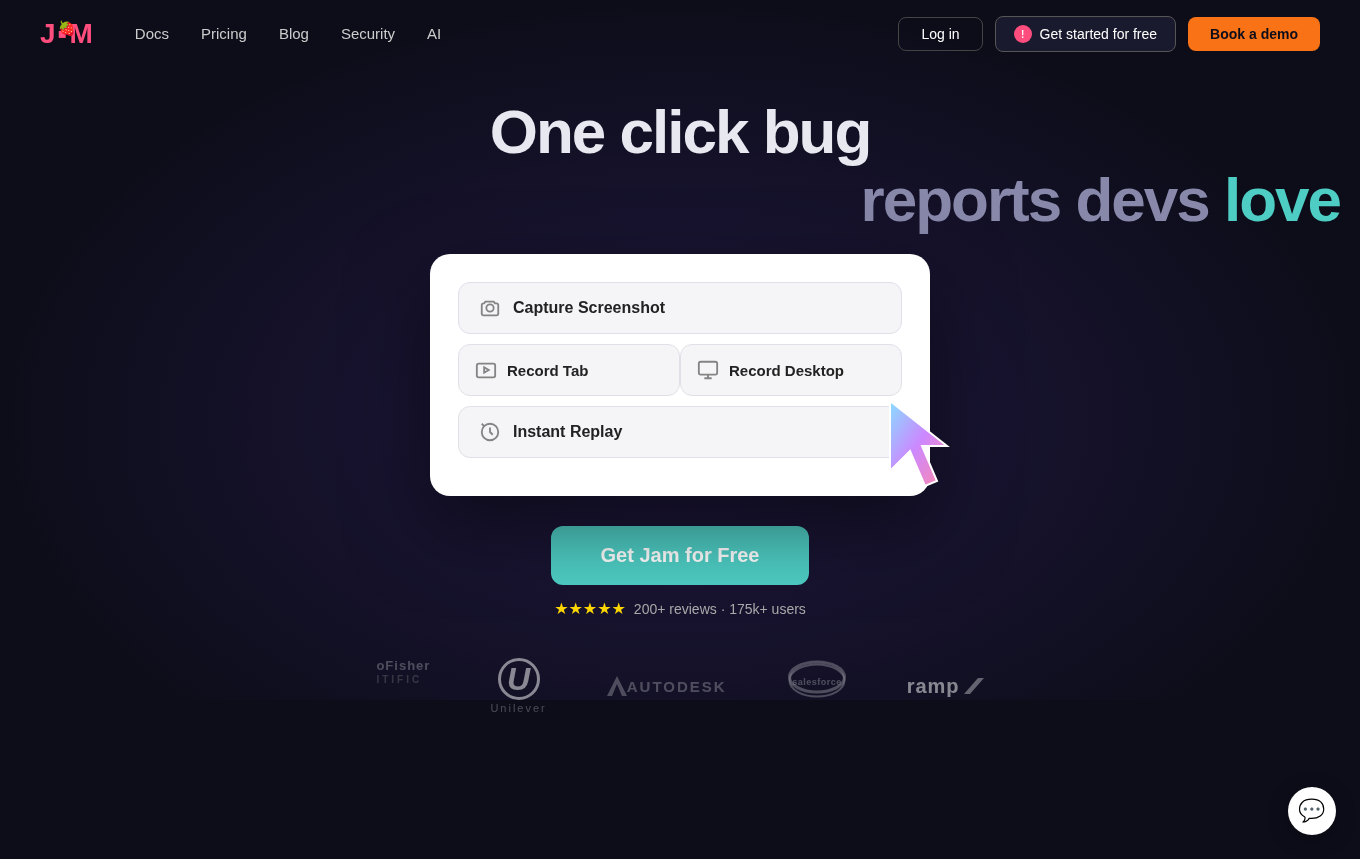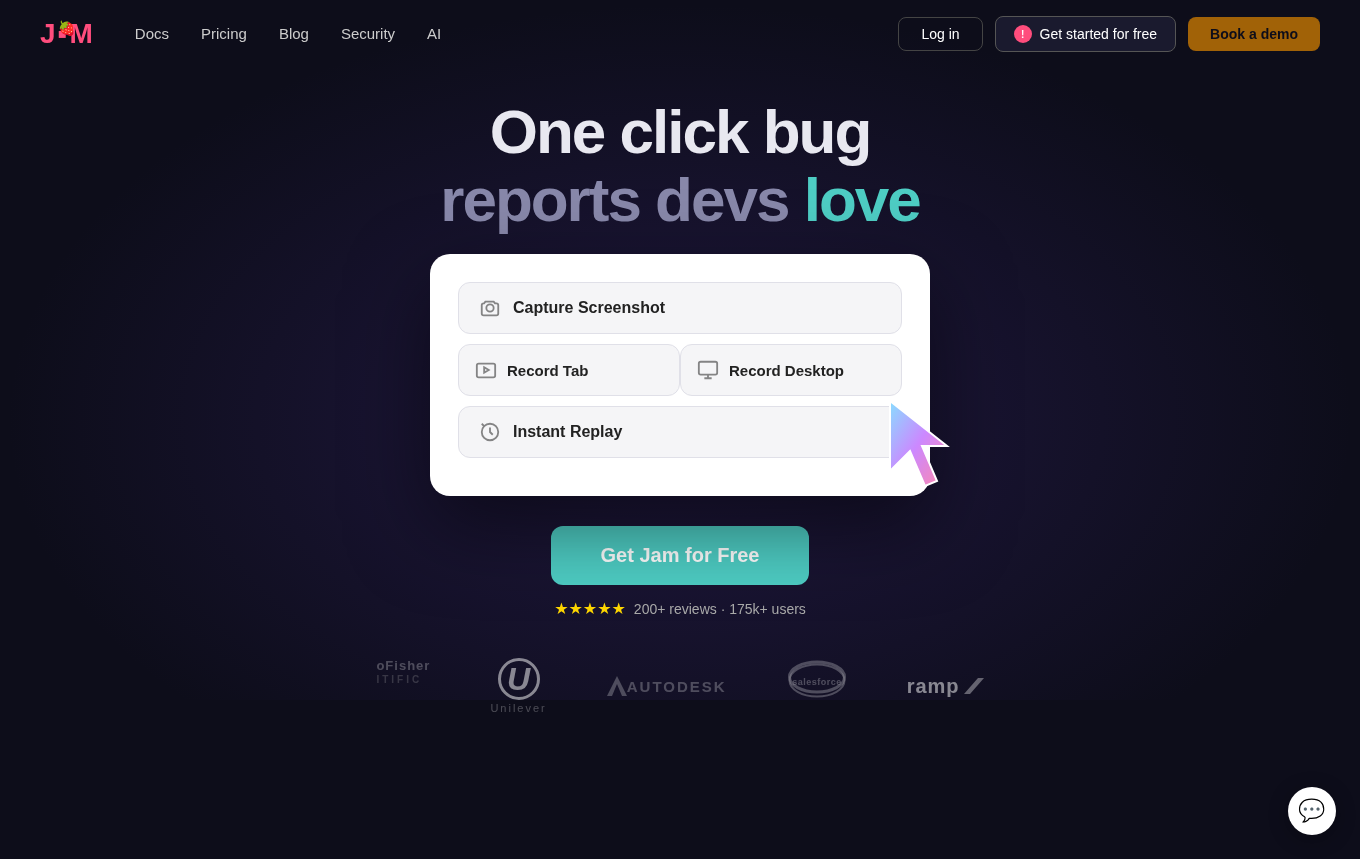--- a/index.html
+++ b/index.html
@@ -75,21 +75,21 @@
       background: #ff4d7d;
       border-radius: 50%;
       display: flex;
       align-items: center;
       justify-content: center;
       font-size: 10px;
       color: white;
       font-weight: bold;
     }
     .btn-demo {
-      background: #a16207;
+      background: #f97316;
       border: none;
       color: #0d0d1a;
       padding: 9px 22px;
       border-radius: 8px;
       font-size: 14px;
       font-weight: 700;
       cursor: pointer;
     }
 
     
@@ -101,20 +101,21 @@
     .hero-title {
       font-size: 62px;
       font-weight: 900;
       line-height: 1.1;
       letter-spacing: -2px;
       color: #e8e8f0;
       margin-bottom: 0;
     }
     .hero-title .line2 {
       display: block;
+      text-align: right;
     }
     .hero-title .love-word {
       color: #4ecdc4;
     }
     .hero-title .reports-devs {
       color: #8888aa;
     }
 
     
     .ui-card-wrapper {

